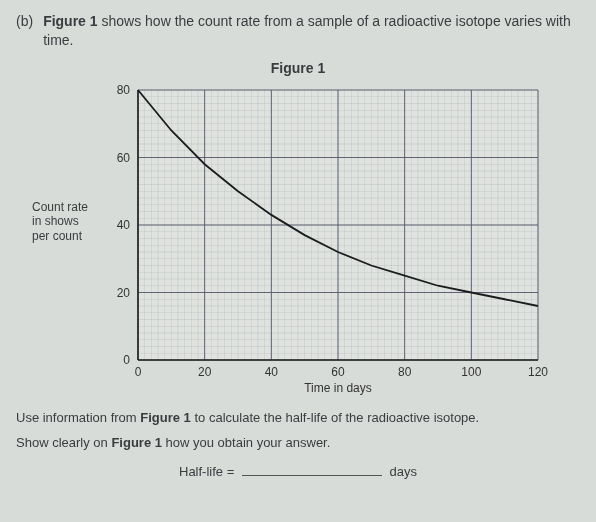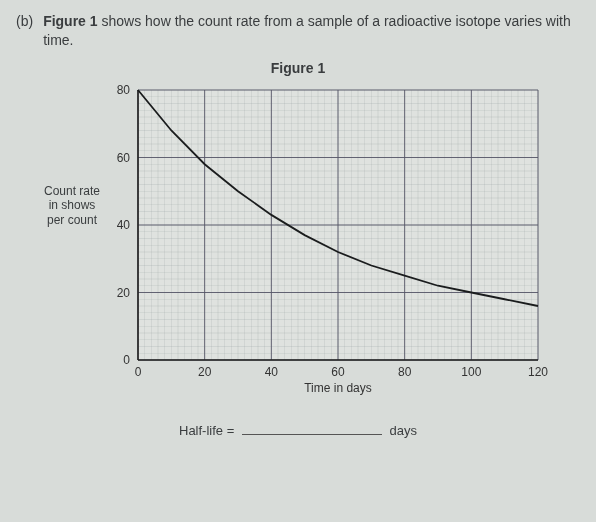--- a/index.html
+++ b/index.html
@@ -27,32 +27,32 @@
   }
   .chart-wrap {
     position: relative;
     width: 520px;
     height: 320px;
     margin: 0 auto 8px;
   }
   .ylabel {
     position: absolute;
     left: -6px;
-    top: 104px;
+    top: 120px;
     width: 80px;
     font-size: 12px;
     line-height: 1.2;
-    text-align: center;
+    text-align: left;
   }
   svg { display: block; }
   .instructions { font-size: 13px; line-height: 1.5; margin-top: 6px; }
   .answerline {
     text-align: center;
     font-size: 13px;
-    margin-top: 22px;
+    margin-top: 10px;
   }
   .blank {
     display: inline-block;
     border-bottom: 1px solid #555;
     width: 140px;
     height: 12px;
     vertical-align: baseline;
     margin: 0 4px;
   }
 </style>
@@ -203,19 +203,25 @@
       <text x="92" y="284" text-anchor="end" font-size="12" fill="#333">0</text>
       <text x="92" y="216.5" text-anchor="end" font-size="12" fill="#333">20</text>
       <text x="92" y="149" text-anchor="end" font-size="12" fill="#333">40</text>
       <text x="92" y="81.5" text-anchor="end" font-size="12" fill="#333">60</text>
       <text x="92" y="14" text-anchor="end" font-size="12" fill="#333">80</text>
       <text x="300" y="312" text-anchor="middle" font-size="12" fill="#333">Time in days</text>
     </svg>
 </div>
 
 <div class="instructions">
+  <div>
+    <span>Use information from </span><b>Figure 1</b><span> to calculate the half-life of the radioactive isotope.</span>
+  </div>
+  <div style="margin-top:6px;">
+    <span>Show clearly on </span><b>Figure 1</b><span> how you obtain your answer.</span>
+  </div>
 </div>
 
 <div class="answerline">
   <span>Half-life =</span>
   <span class="blank"></span>
   <span>days</span>
 </div>
 
 </body></html>

